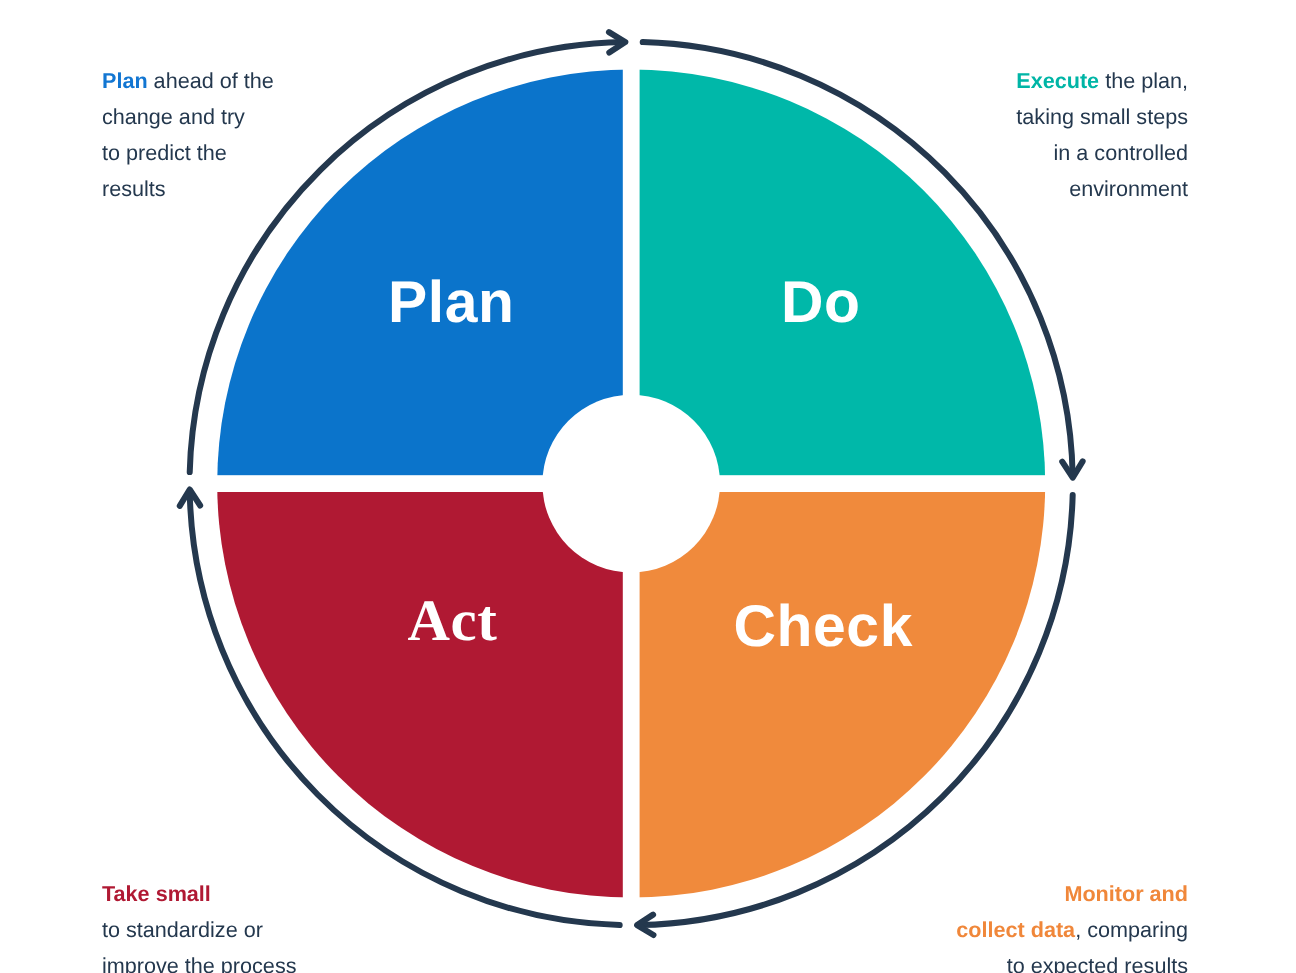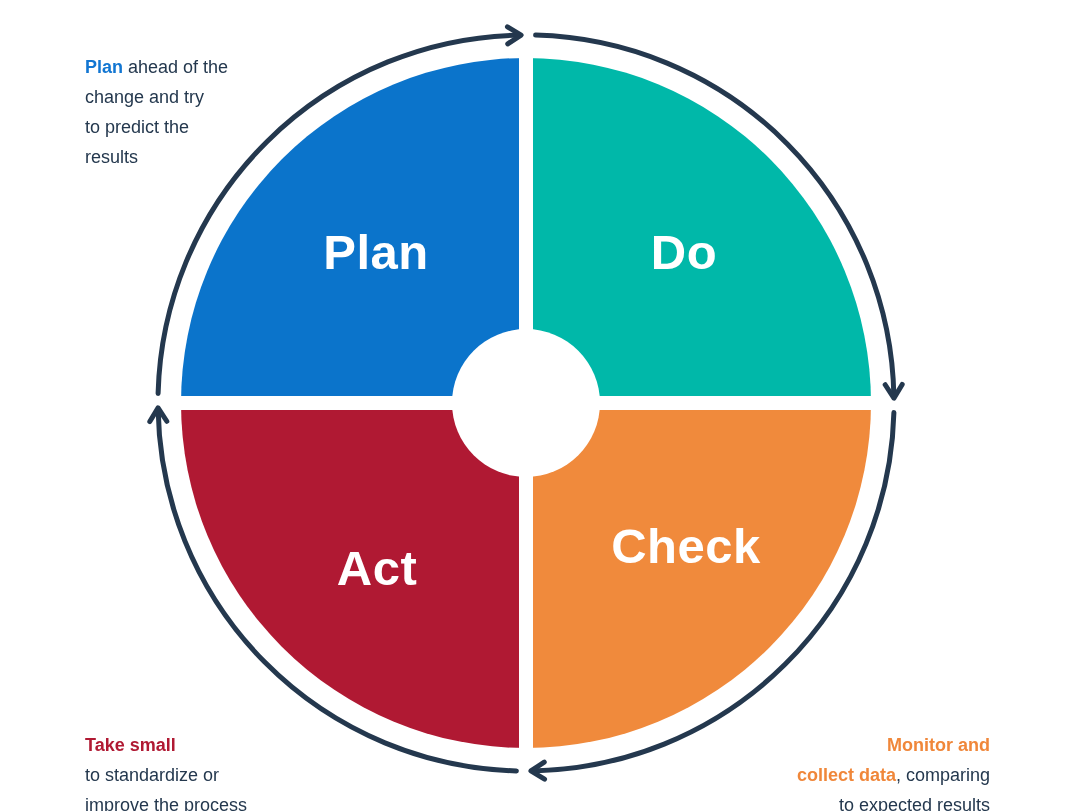--- a/index.html
+++ b/index.html
@@ -67,30 +67,36 @@
     <g fill="none" stroke-width="5" stroke-linecap="round" stroke="#24384e">
       <path d="M 158.1 393.4 A 368 368 0 0 1 519.6 35.1" marker-end="url(#arrowhead)"></path>
       <path d="M 535.6 35.1 A 368 368 0 0 1 893.9 396.6" marker-end="url(#arrowhead)"></path>
       <path d="M 893.9 412.6 A 368 368 0 0 1 532.4 770.9" marker-end="url(#arrowhead)"></path>
       <path d="M 516.4 770.9 A 368 368 0 0 1 158.1 409.4" marker-end="url(#arrowhead)"></path>
     </g>
   </svg>
 
   <div class="quadrant-label" style="left:376px; top:252px;">Plan</div>
   <div class="quadrant-label" style="left:684px; top:252px;text-align:right;">Do</div>
-  <div class="quadrant-label" style="left:686px; top:546px;">Check</div>
-  <div class="quadrant-label" style="left:377px; top:568px;">Act</div>
+  <div class="quadrant-label" style="left:686px; top:522px;">Check</div>
+  <div class="quadrant-label" style="left:377px; top:517px;font-family:Liberation Serif, serif;">Act</div>
 
   <div class="note align-left" style="left:85px; top:22px; width:220px;">
     <span class="lead" style="color: rgb(18, 118, 210);">Plan</span><span> ahead of the
 change and try
 to predict the
 results</span>
   </div>
 
+  <div class="note align-right" style="right:90px; top:22px; width:230px;">
+    <span class="lead" style="color: rgb(0, 181, 166);">Execute</span><span> the plan,
+taking small steps
+in a controlled
+environment</span>
+  </div>
 
   <div class="note align-left" style="left:85px; top:700px; width:240px;">
     <span class="lead" style="color: rgb(176, 25, 51);">Take small</span><span>
 to standardize or
 improve the process</span>
   </div>
 
   <div class="note align-right" style="right:90px; top:700px; width:260px;">
     <span class="lead" style="color: rgb(240, 135, 58);">Monitor and
 collect data</span><span>, comparing

